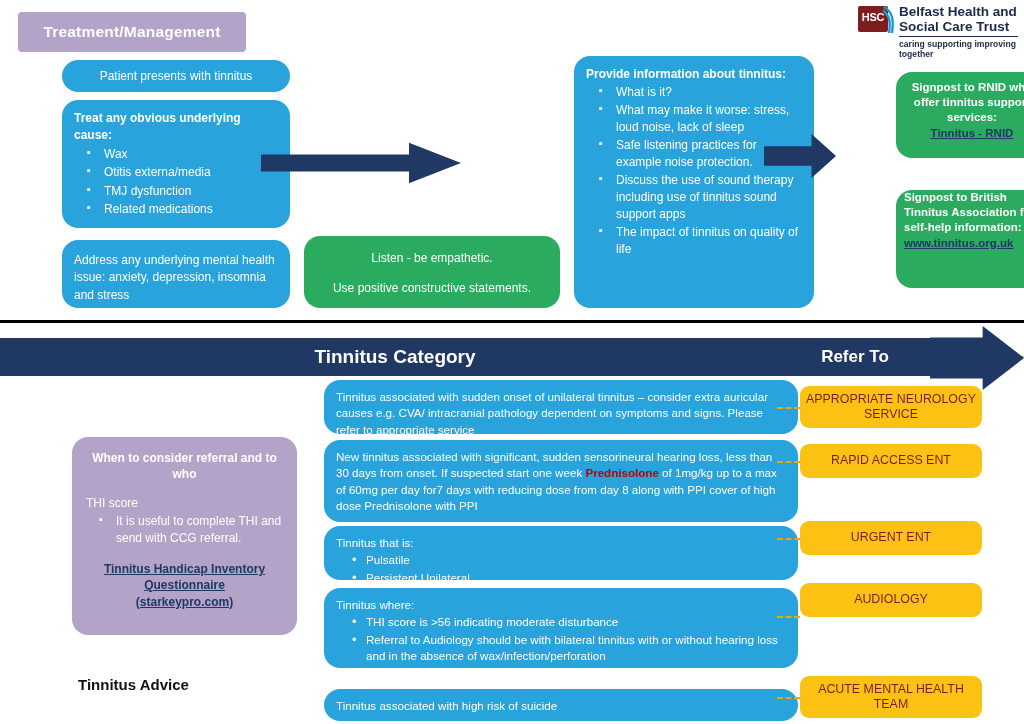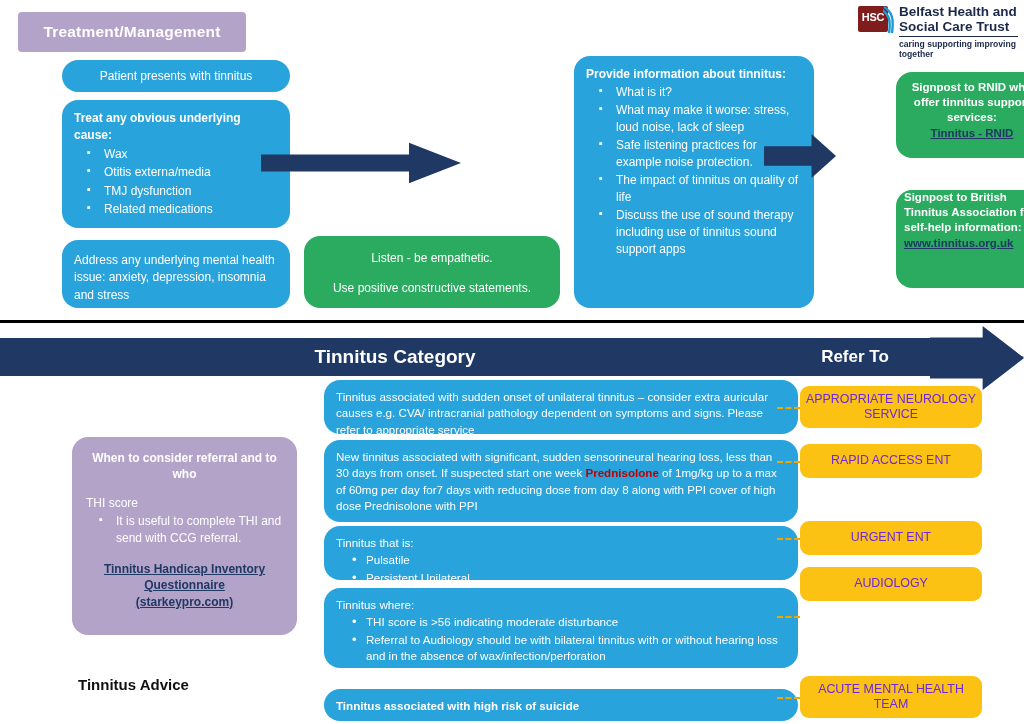--- a/index.html
+++ b/index.html
@@ -175,21 +175,21 @@
   .cat {
     left: 280px; width: 474px;
     padding: 9px 12px 8px 12px;
     font-size: 11.6px; line-height: 1.42;
   }
   .cat .hd { margin-bottom: 0px; }
   .refer {
     left: 800px; width: 182px;
     display: flex; align-items: center; justify-content: center;
     text-align: center;
-    font-size: 12.4px; line-height: 1.25; color: #6d28d9;
+    font-size: 12.4px; line-height: 1.25; color: #7f1d1d;
     border-radius: 9px;
   }
 
   .red-em { color: #c00000; font-weight: bold; }
 </style>
 </head>
 <body>
 
 <div class="abs" id="treatment-header">Treatment/Management</div>
 
@@ -213,22 +213,22 @@
   <p>Listen - be empathetic.</p>
   <p>Use positive constructive statements.</p>
 </div>
 
 <div class="abs card blue" id="provide-info">
   <div class="hd">Provide information about tinnitus:</div>
   <ul class="b">
     <li>What is it?</li>
     <li>What may make it worse: stress, loud noise, lack of sleep</li>
     <li>Safe listening practices for example noise protection.</li>
+    <li>Discuss the use of sound therapy including use of tinnitus sound support apps</li>
     <li>The impact of tinnitus on quality of life</li>
-    <li>Discuss the use of sound therapy including use of tinnitus sound support apps</li>
   </ul>
 </div>
 
 <div class="abs arrow-navy blockarrow" id="arrow-2"></div>
 
 <div class="abs" id="hsc-logo">
   <div class="row">
     <div id="hsc-mark">
       <div class="txt">HSC</div>
       <svg id="hsc-swoosh" width="14" height="28" viewBox="0 0 14 28">
@@ -304,26 +304,26 @@
     </div>
     <div class="abs" style="left: 754px; top: 538px; width: 23px; border-top: 2px dashed rgb(41, 163, 220);"></div>
     <div class="abs" style="left: 777px; top: 538px; width: 23px; border-top: 2px dashed rgb(240, 165, 0);"></div>
     <div class="abs card blue cat" style="top: 588px; height: 80px;">
       <div class="hd">Tinnitus where:</div>
       <ul class="b bb">
         <li>THI score is &gt;56 indicating moderate disturbance</li>
         <li>Referral to Audiology should be with bilateral tinnitus with or without hearing loss and in the absence of wax/infection/perforation</li>
       </ul>
     </div>
-    <div class="abs amber refer" style="top: 567px; height: 34px;">
+    <div class="abs amber refer" style="top: 583px; height: 34px;">
       <span>AUDIOLOGY</span>
     </div>
     <div class="abs" style="left: 754px; top: 616px; width: 23px; border-top: 2px dashed rgb(41, 163, 220);"></div>
     <div class="abs" style="left: 777px; top: 616px; width: 23px; border-top: 2px dashed rgb(240, 165, 0);"></div>
-    <div class="abs card blue cat" style="top: 689px; height: 32px; font-weight: bold;">
+    <div class="abs card blue cat" style="top: 689px; height: 32px;">
       <div class="hd">Tinnitus associated with high risk of suicide</div>
     </div>
     <div class="abs amber refer" style="top: 676px; height: 42px;">
       <span>ACUTE MENTAL HEALTH TEAM</span>
     </div>
     <div class="abs" style="left: 754px; top: 697px; width: 23px; border-top: 2px dashed rgb(41, 163, 220);"></div>
     <div class="abs" style="left: 777px; top: 697px; width: 23px; border-top: 2px dashed rgb(240, 165, 0);"></div>
   </div>
 
 </body></html>

